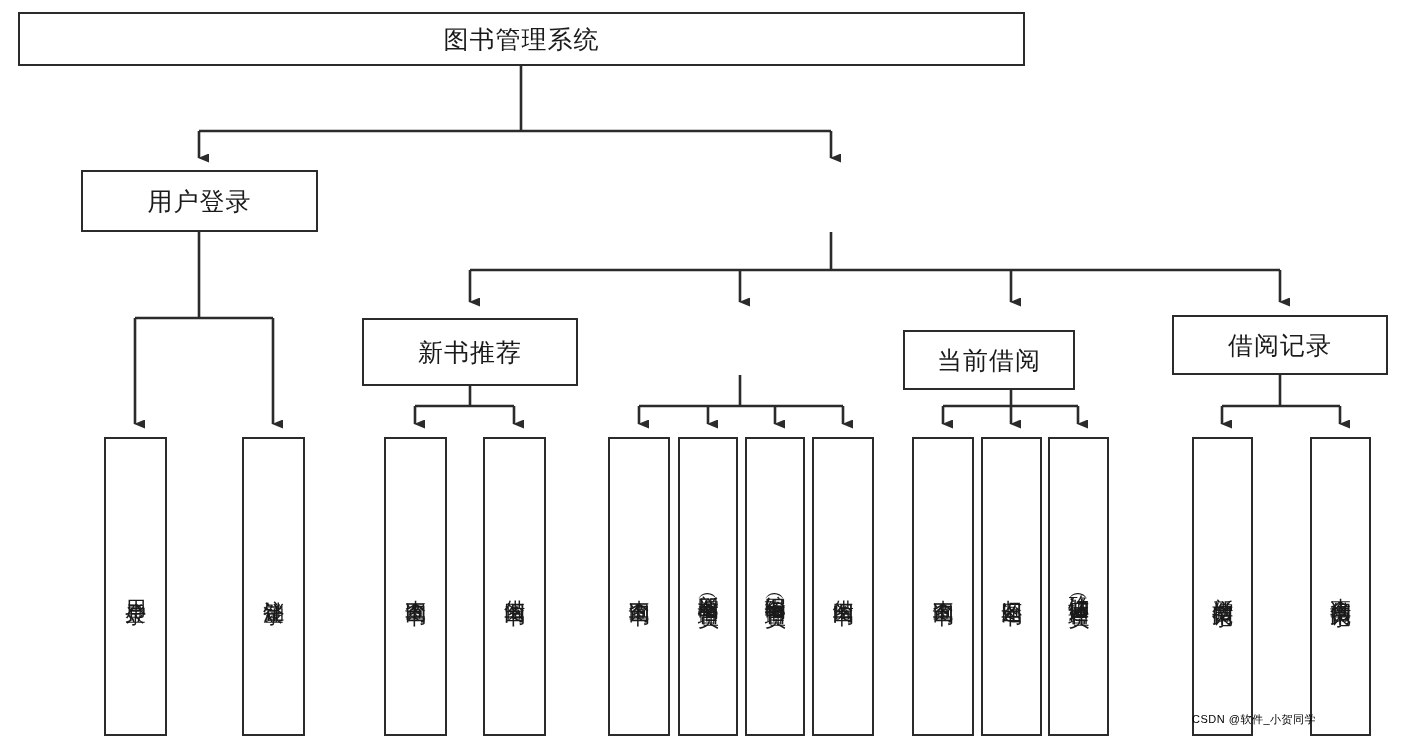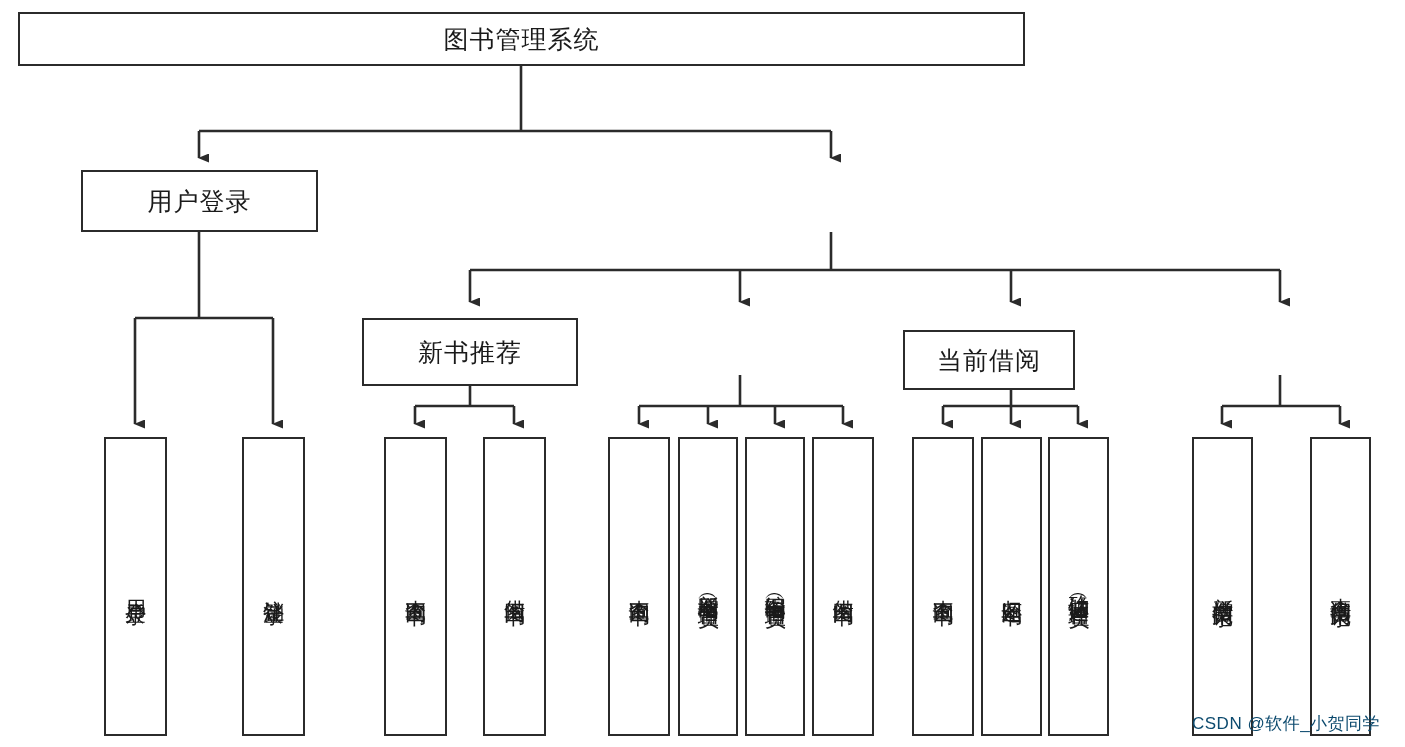--- a/index.html
+++ b/index.html
@@ -51,22 +51,22 @@
     justify-content: center;
     white-space: nowrap;
   }
   .node.vert .vlabel {
     writing-mode: vertical-rl;
     text-orientation: upright;
     display: block;
   }
   .watermark {
     position: absolute;
-    color: #0c4a6e;
-    font-size: 17px;
+    color: #000000;
+    font-size: 11px;
     letter-spacing: 0.5px;
     white-space: nowrap;
     user-select: none;
   }
 </style>
 </head>
 <body>
 
 <div id="canvas">
 
@@ -127,20 +127,23 @@
   <div class="node horiz" style="left:81px; top:170px; width:237px; height:62px;">
     <span>用户登录</span>
   </div>
 
   <div class="node horiz" style="left:362px; top:318px; width:216px; height:68px;">
     <span>新书推荐</span>
   </div>
   <div class="node horiz" style="left:903px; top:330px; width:172px; height:60px;text-align:center;">
     <span>当前借阅</span>
   </div>
+  <div class="node horiz" style="left:1172px; top:315px; width:216px; height:60px;">
+    <span>借阅记录</span>
+  </div>
 
   <div class="node vert" style="left:104px; top:437px; width:63px; height:299px;">
     <span class="vlabel">用户登录</span>
   </div>
   <div class="node vert" style="left:242px; top:437px; width:63px; height:299px;">
     <span class="vlabel">注销登录</span>
   </div>
 
   <div class="node vert" style="left:384px; top:437px; width:63px; height:299px;">
     <span class="vlabel">查询图书</span>

